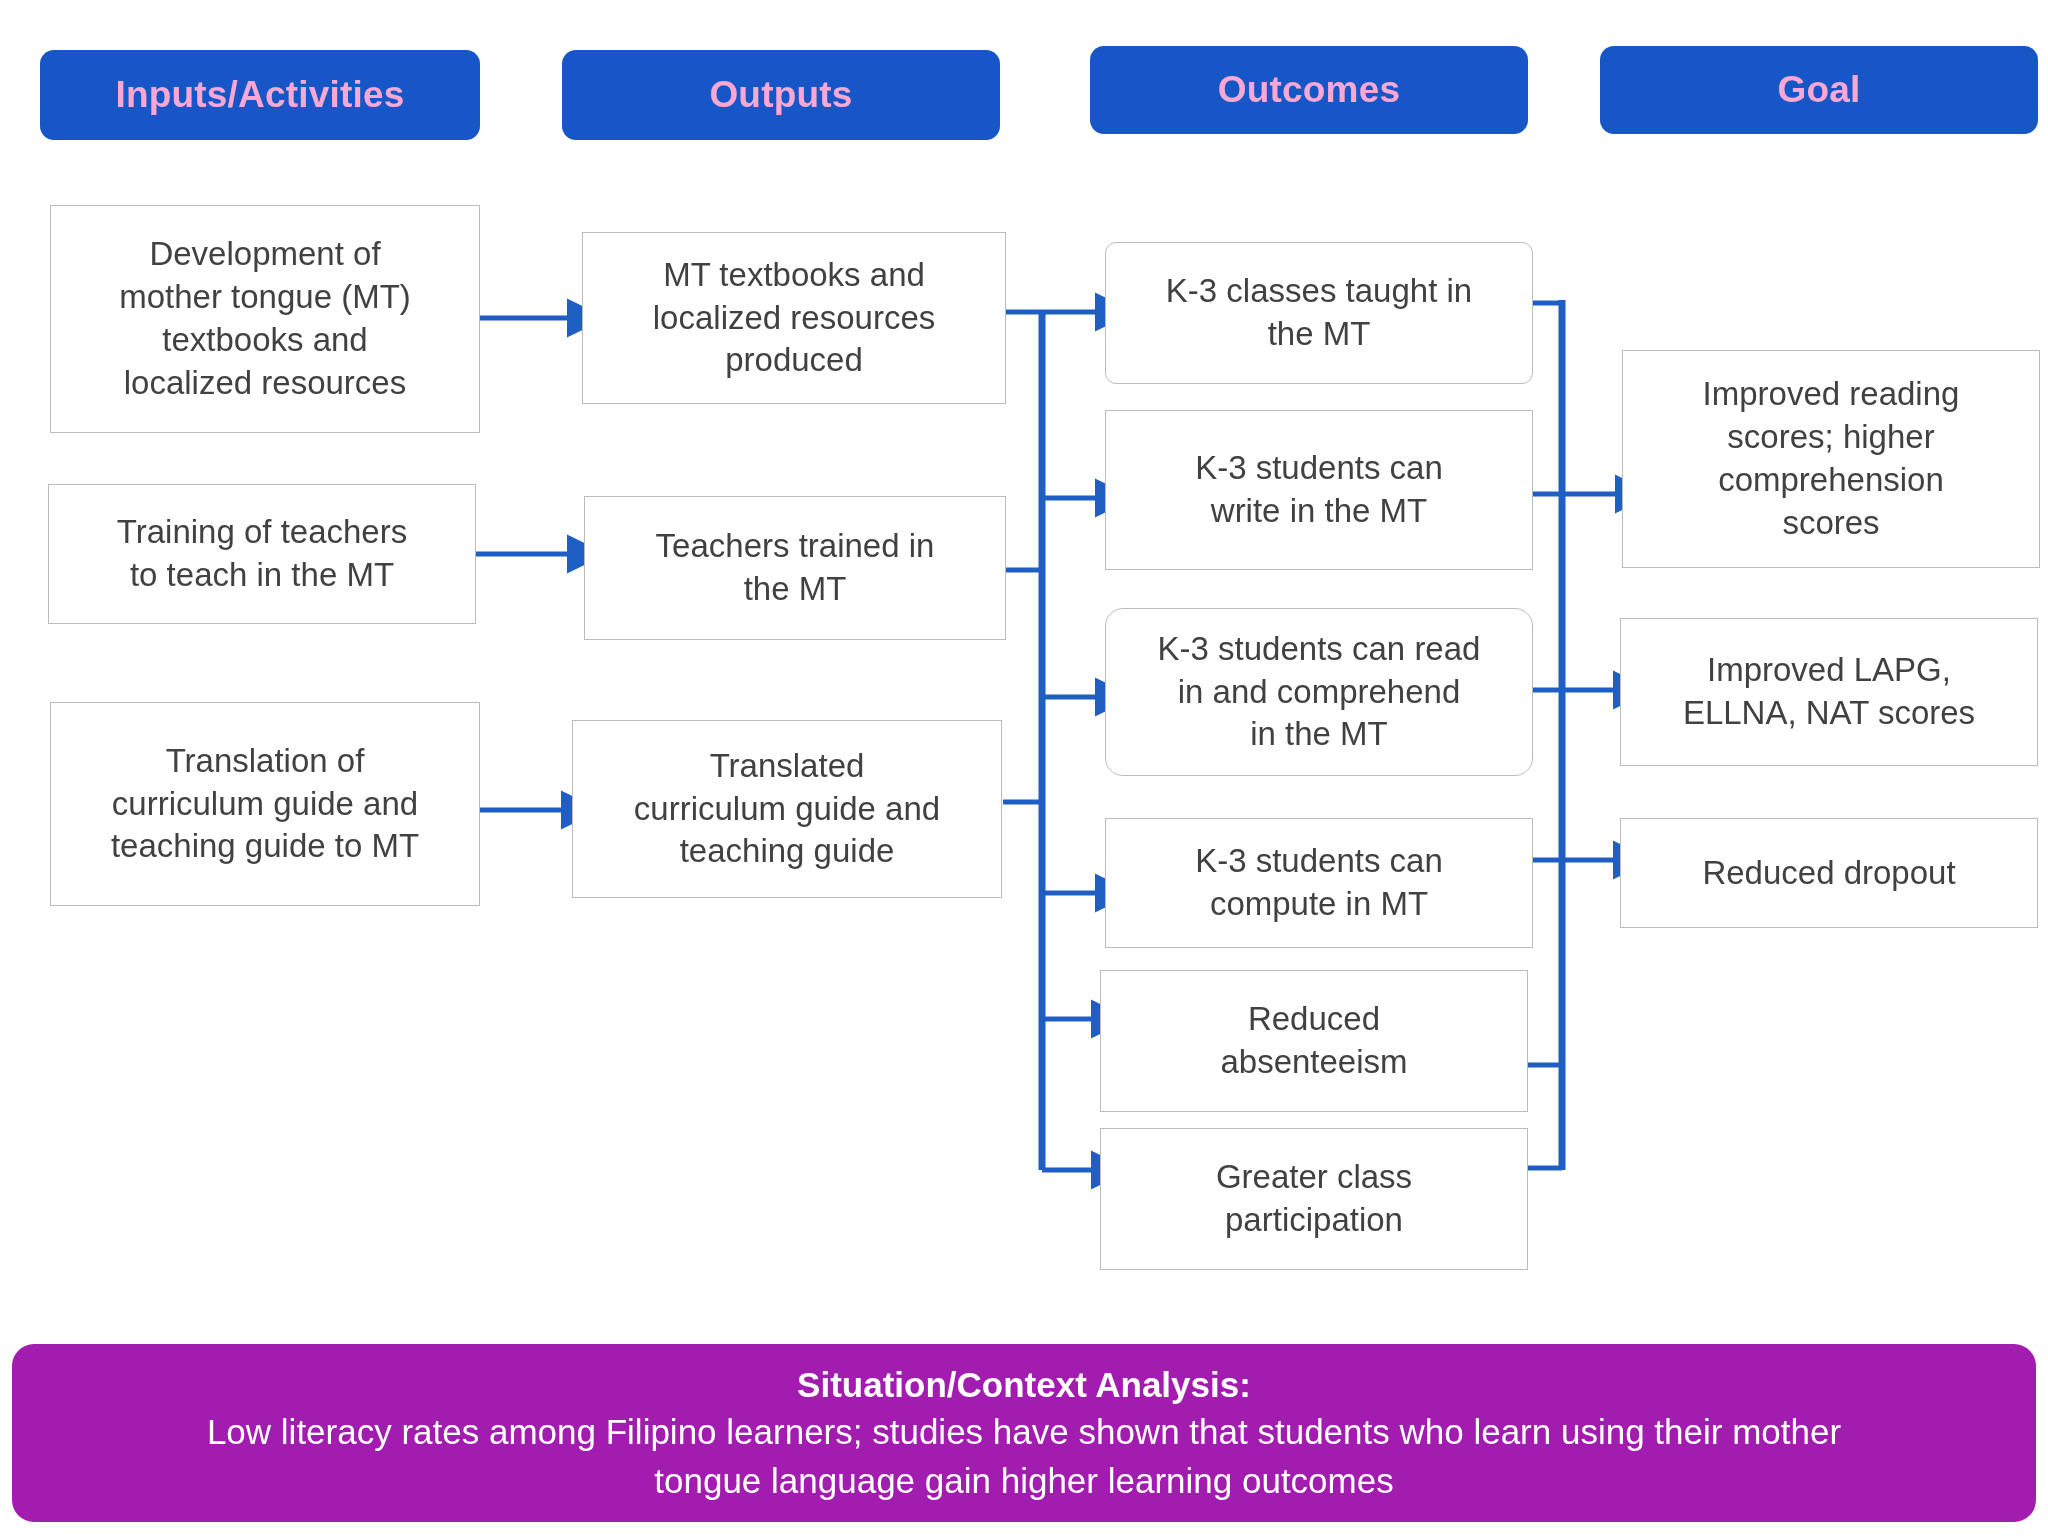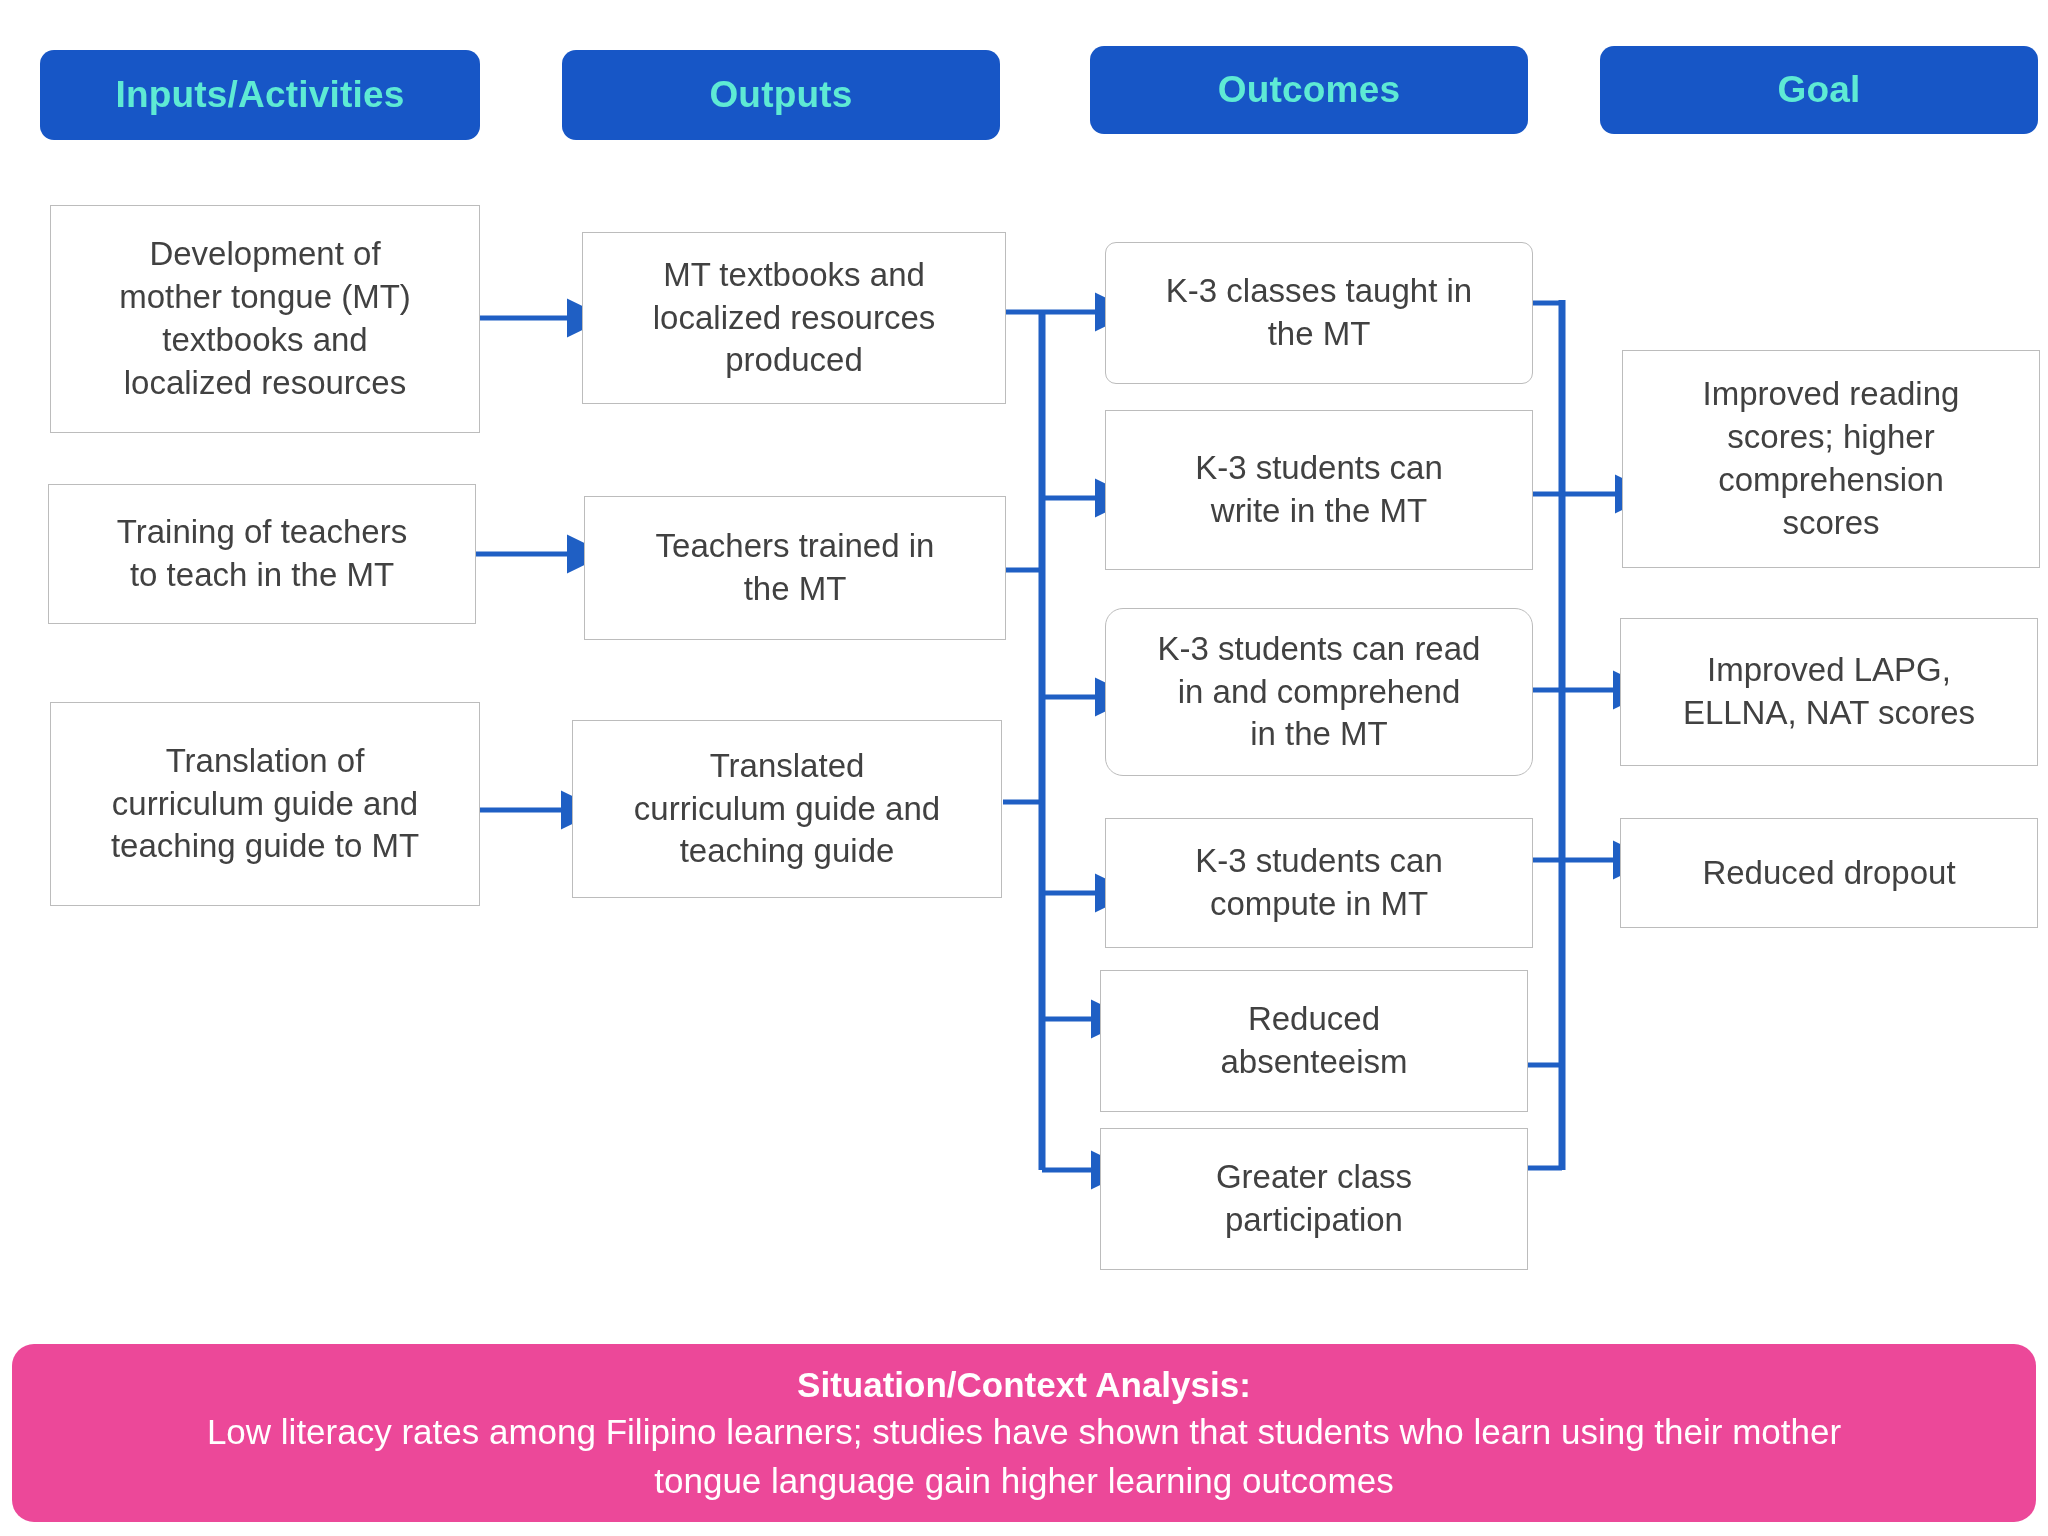--- a/index.html
+++ b/index.html
@@ -9,21 +9,21 @@
     font-family:"Liberation Sans", sans-serif;
     overflow:hidden;
     position:relative;
   }
   #canvas{position:absolute;left:0;top:0;width:2048px;height:1536px;}
 
   
   .pill{
     position:absolute;
     background:#1756C6;
-    color:#5eead4;
+    color:#f9a8d4;
     border-radius:14px;
     display:flex;align-items:center;justify-content:center;
     font-weight:bold;
     font-size:37px;
     letter-spacing:0.2px;
     text-align:center;
     box-sizing:border-box;
   }
 
   
@@ -38,21 +38,21 @@
     line-height:1.30;
     text-align:center;
     padding:4px 10px;
     white-space:pre-line;
   }
 
   
   #footer{
     position:absolute;
     left:12px;top:1344px;width:2024px;height:178px;
-    background:#ec4899;
+    background:#a21caf;
     border-radius:22px;
     color:#ffffff;
     box-sizing:border-box;
     display:flex;flex-direction:column;align-items:center;justify-content:center;
     padding:6px 40px;
   }
   #footer .ftitle{font-size:35px;font-weight:bold;line-height:1.35;}
   #footer .fbody{font-size:35px;line-height:1.38;text-align:center;white-space:pre-line;}
 
   

